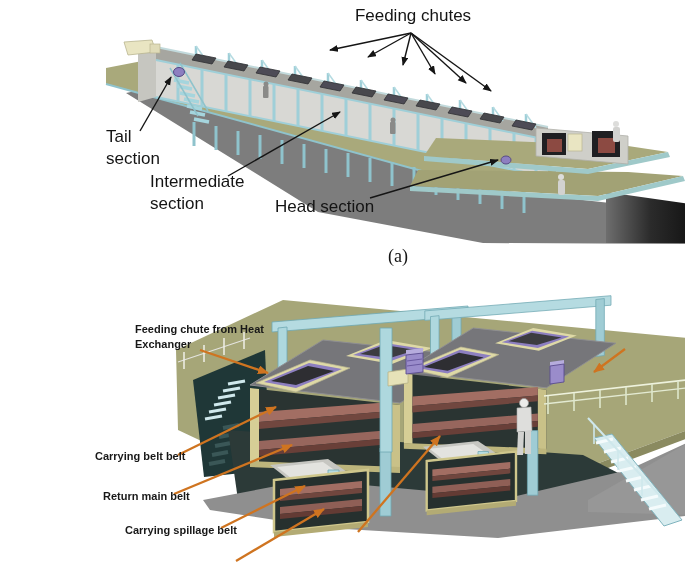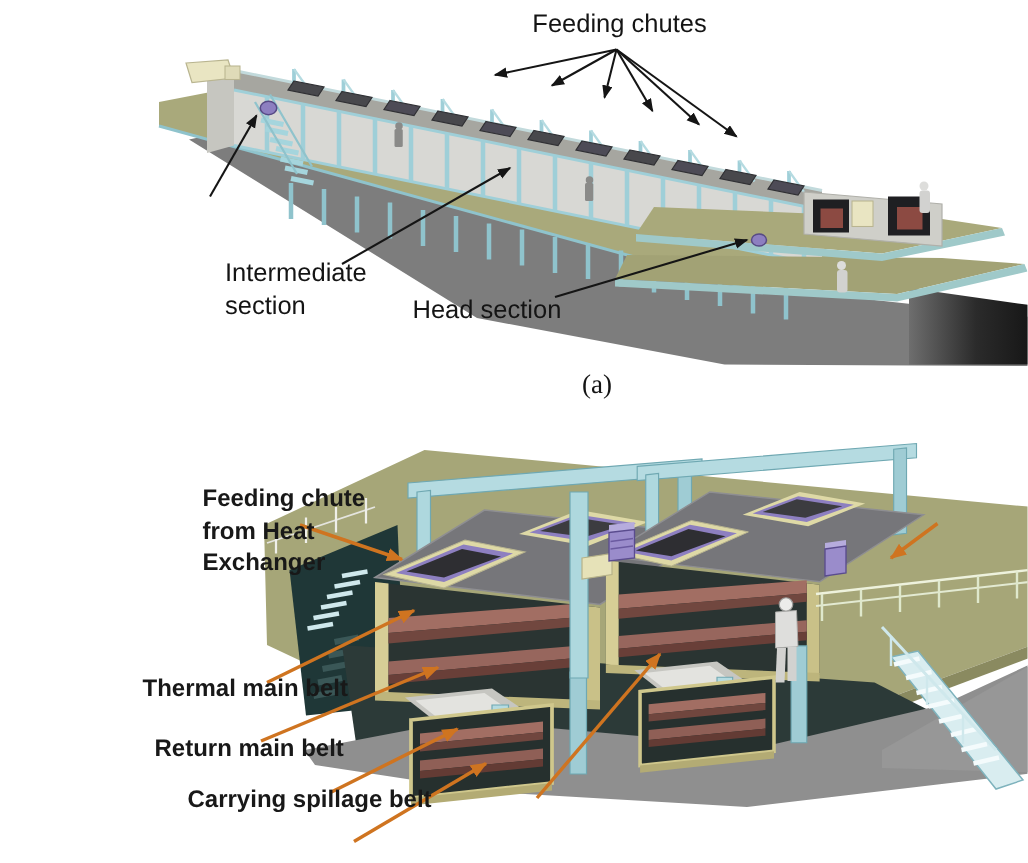--- a/index.html
+++ b/index.html
@@ -1,20 +1,20 @@
 <!DOCTYPE html>
 <html><head>
 <meta charset="utf-8">
 <style>
   html,body{margin:0;padding:0;background:#ffffff;}
   .fig{position:relative;width:685px;height:575px;background:#ffffff;overflow:hidden;
        font-family:"Liberation Sans",sans-serif;margin-left:28px;}
   .art{position:absolute;left:0;top:0;}
   .lblA{position:absolute;font-size:17px;color:#141414;line-height:1.3;}
-  .lblB{position:absolute;font-size:16px;font-weight:bold;color:#181818;line-height:1.35;}
+  .lblB{position:absolute;font-size:11px;font-weight:bold;color:#181818;line-height:1.35;}
   .capA{position:absolute;font-family:"Liberation Serif",serif;font-size:18px;color:#141414;}
   .ctr{text-align:center;}
   .nw{white-space:nowrap;}
 </style>
 </head>
 <body>
 
 <div class="fig">
 
 <svg class="art" width="685" height="575" viewBox="0 0 685 575">
@@ -318,30 +318,31 @@
       <path d="M193,528 L277,486" marker-end="url(#mO)"></path>
       <path d="M208,561 L296,509" marker-end="url(#mO)"></path>
       <path d="M330,532 L412,436" marker-end="url(#mO)"></path>
       <path d="M597,349 L566,372" marker-end="url(#mO)"></path>
     </g>
   </g>
 </svg>
 
 <div class="lblA ctr" style="left:295px;top:5px;width:180px;">Feeding chutes</div>
 
+<div class="lblA" style="left:78px;top:126px;width:72px;">Tail section</div>
 
 <div class="lblA nw" style="left:247px;top:196px;">Head section</div>
 
 <div class="lblA" style="left:122px;top:171px;width:128px;">Intermediate section</div>
 
 <div class="capA ctr" style="left:340px;top:246px;width:60px;">(a)</div>
 
 <div class="lblB" style="left:107px;top:322px;width:138px;">Feeding chute from Heat Exchanger</div>
 
-<div class="lblB nw" style="left:67px;top:449px;">Thermal main belt</div>
+<div class="lblB nw" style="left:67px;top:449px;">Carrying belt belt</div>
 
 <div class="lblB nw" style="left:75px;top:489px;text-align:right;">Return main belt</div>
 
 <div class="lblB nw" style="left:97px;top:523px;text-align:center;">Carrying spillage belt</div>
 
 
 
 
 </div>
 

